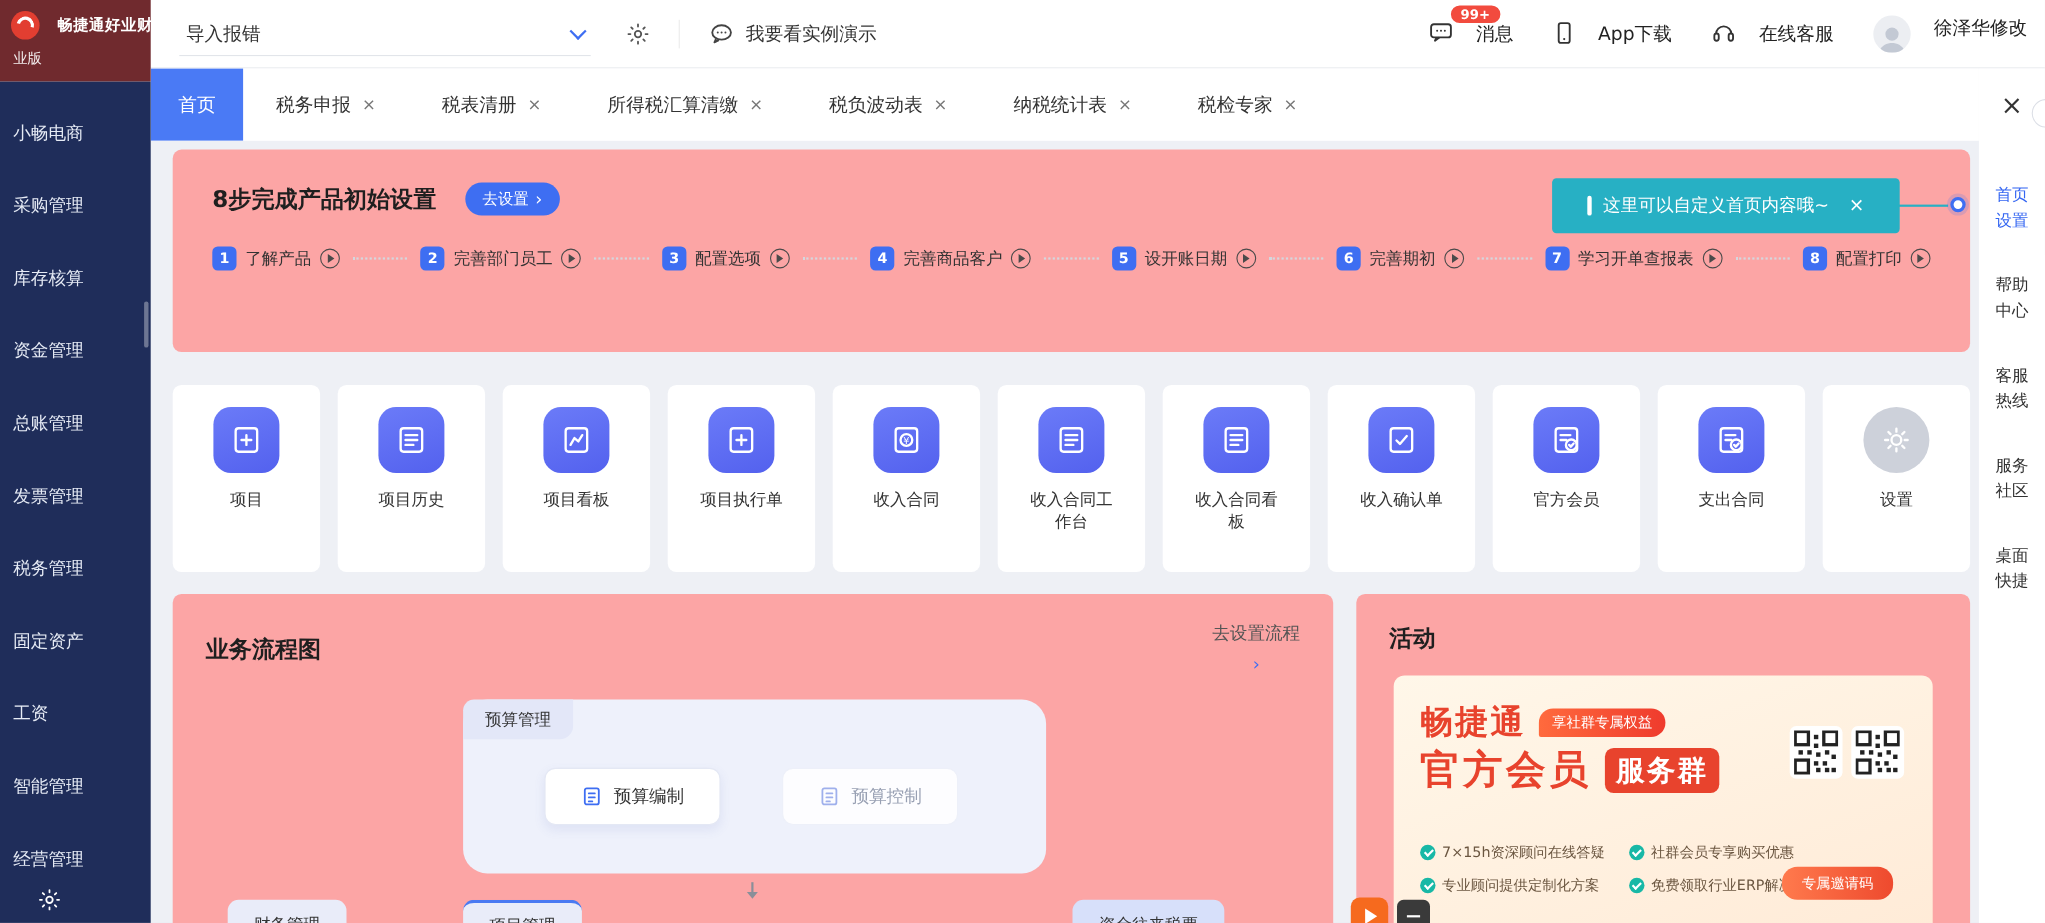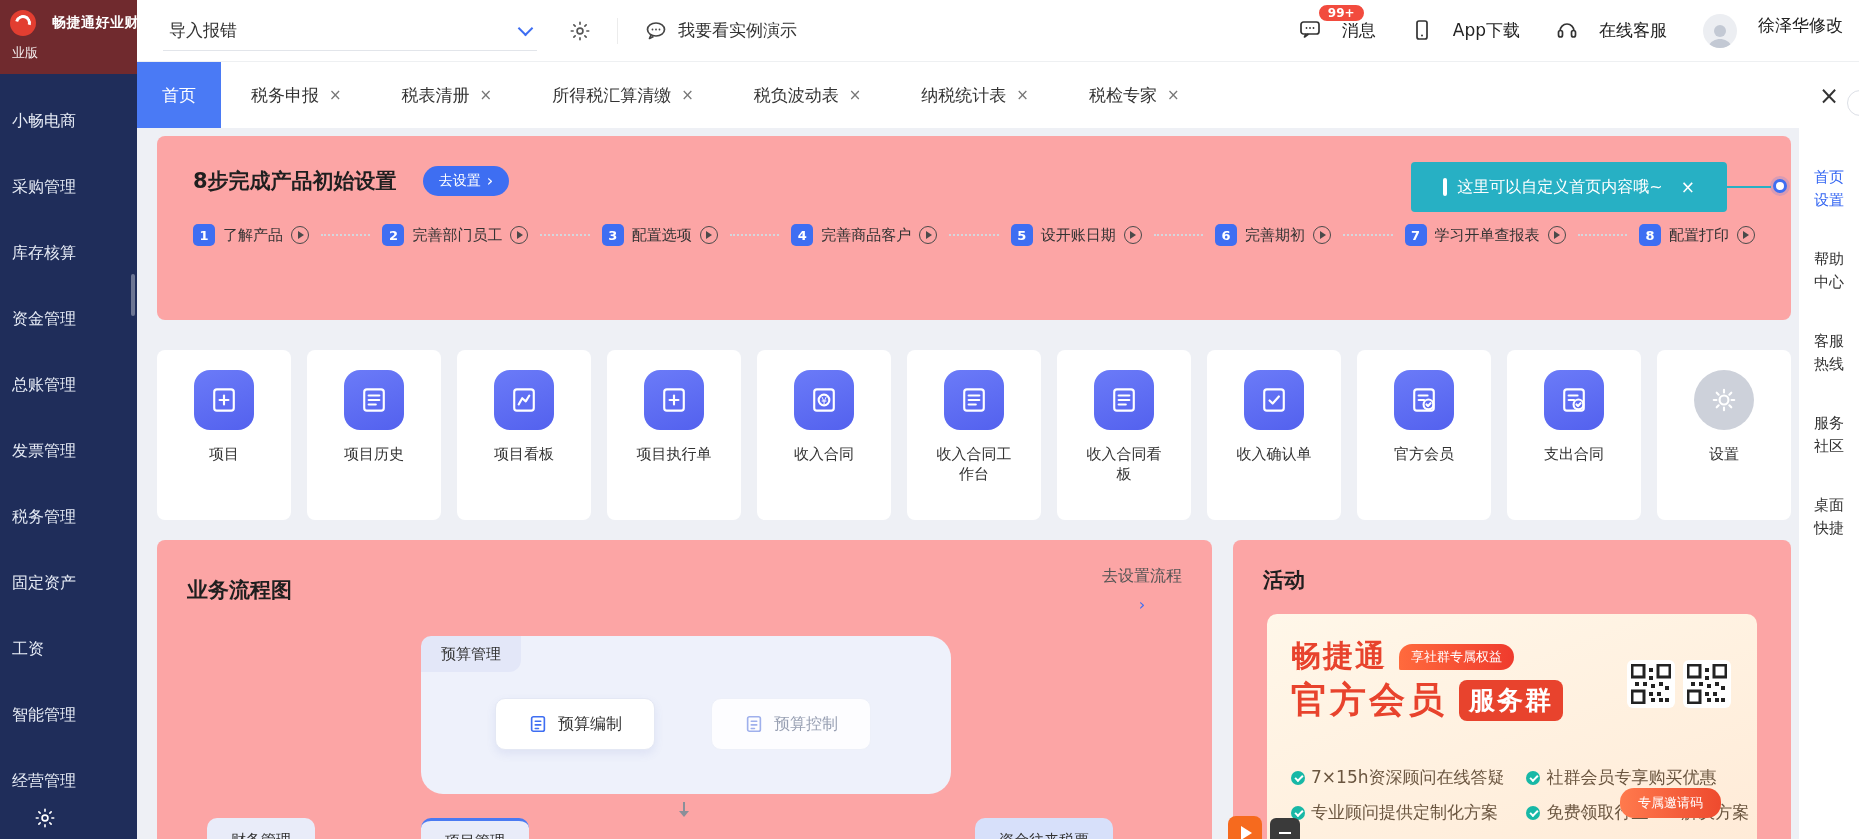--- a/index.html
+++ b/index.html
@@ -139,21 +139,21 @@
   .banner-brand-row{position:absolute;left:24px;top:22px;display:flex;align-items:center;gap:12px;}
   .banner-brand{font-size:30px;font-weight:bold;color:#e8432d;letter-spacing:2px;}
   .banner-badge{background:linear-gradient(90deg,#ff6a3d,#ef3b2d);color:#fff;font-size:13px;
     padding:4px 12px;border-radius:14px 14px 14px 2px;white-space:nowrap;}
   .banner-line2{position:absolute;left:24px;top:62px;display:flex;align-items:center;gap:12px;}
   .banner-line2a{font-size:36px;font-weight:bold;color:#e8432d;letter-spacing:3px;}
   .banner-line2b{font-size:26px;font-weight:bold;color:#fff;background:#e8432d;border-radius:8px;
     padding:3px 10px;letter-spacing:2px;}
   .banner-bullets{position:absolute;left:24px;top:152px;display:grid;
     grid-template-columns:auto auto;gap:12px 22px;}
-  .bullet{display:flex;align-items:center;gap:6px;font-size:17px;color:#6b5640;white-space:nowrap;}
+  .bullet{display:flex;align-items:center;gap:6px;font-size:13px;color:#6b5640;white-space:nowrap;}
   .bullet-ico{width:14px;height:14px;border-radius:50%;background:#18b8a6;position:relative;flex:none;}
   .bullet-ico::after{content:"";position:absolute;left:3.5px;top:4px;width:6px;height:3px;
     border-left:2px solid #fff;border-bottom:2px solid #fff;transform:rotate(-45deg);}
   .qr-wrap{position:absolute;right:26px;top:46px;display:flex;gap:8px;}
   .qr{width:48px;height:48px;background:#fff;border-radius:6px;padding:4px;box-sizing:border-box;}
   .invite-btn{position:absolute;right:36px;top:174px;background:linear-gradient(90deg,#ff7a4d,#ee4a2e);
     color:#fff;font-size:13px;padding:6px 18px;border-radius:14px;cursor:pointer;}
 
   
   .float-tools{position:absolute;left:1228px;top:816px;display:flex;gap:8px;z-index:8;align-items:flex-start;}

